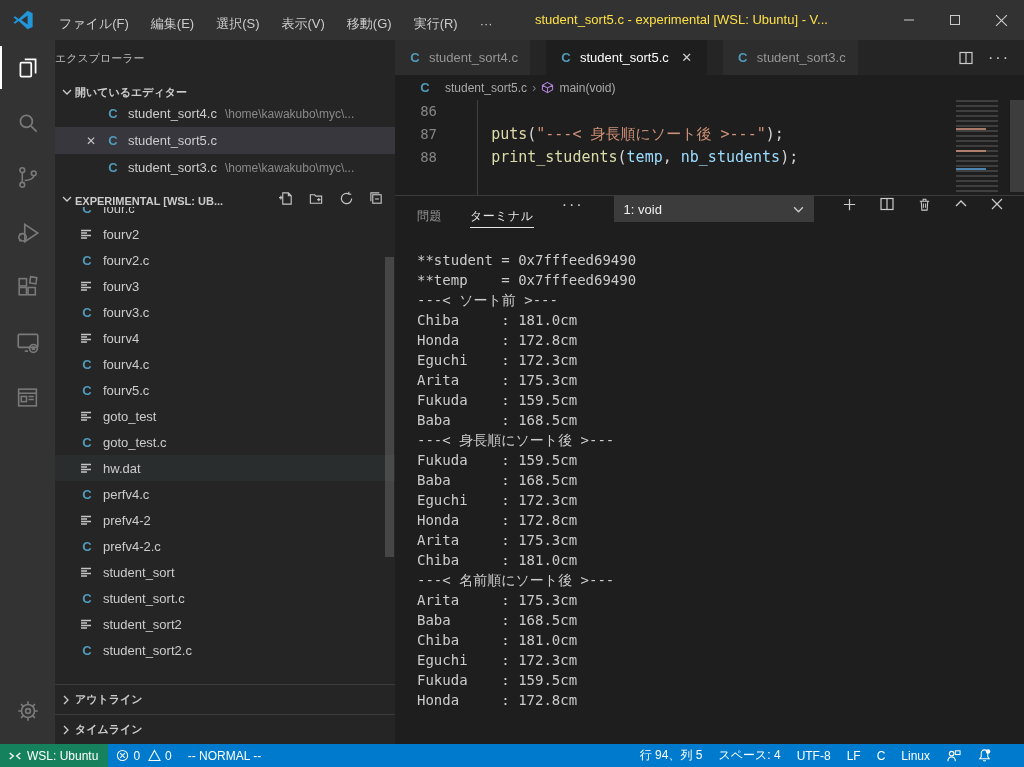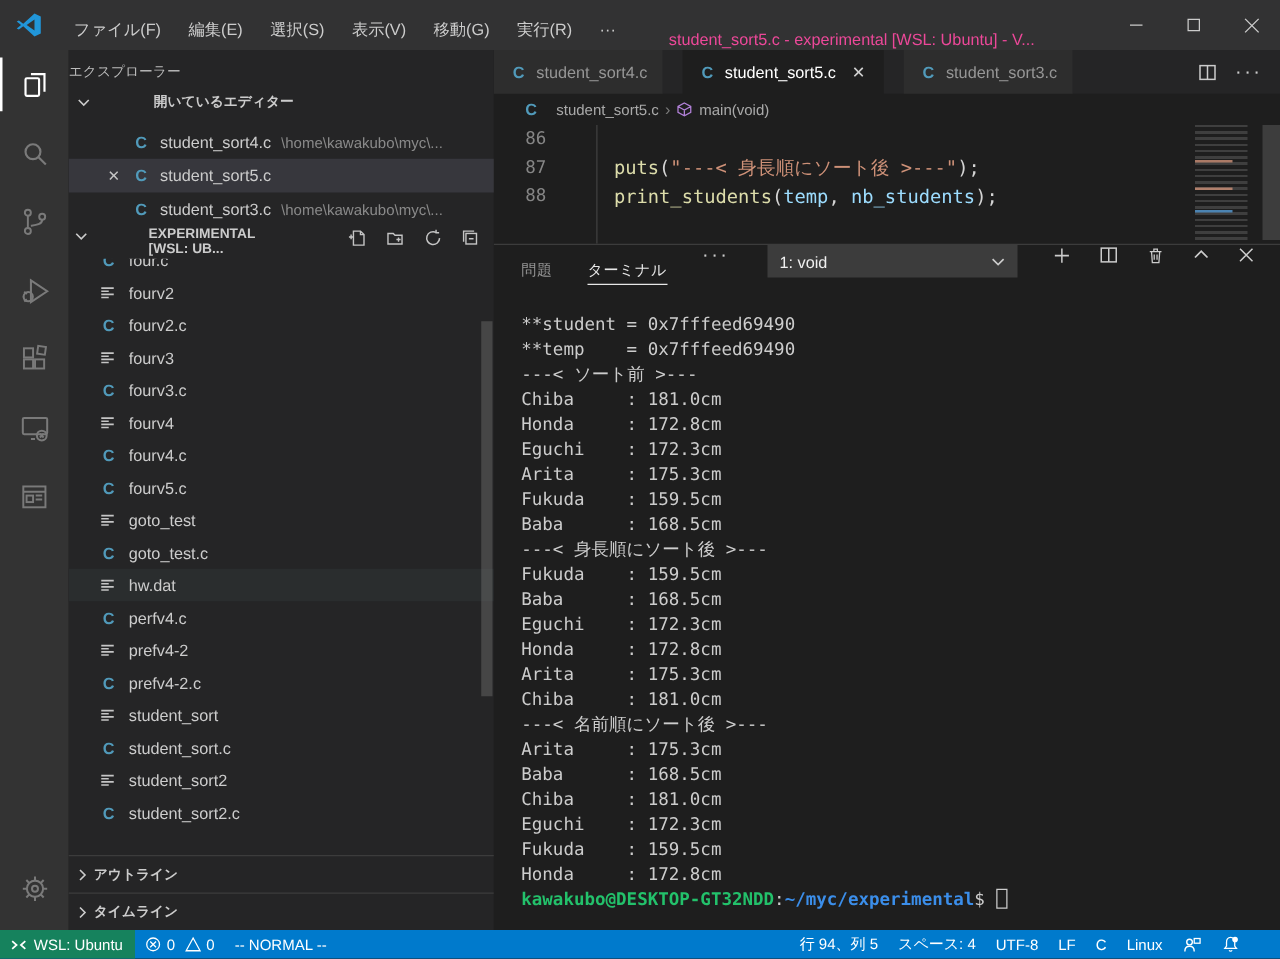--- a/index.html
+++ b/index.html
@@ -5,38 +5,38 @@
   * { box-sizing: border-box; margin:0; padding:0; }
   html,body { width:1024px; height:767px; overflow:hidden; background:#1e1e1e;
     font-family:"Liberation Sans","DejaVu Sans",sans-serif; }
   .window { position:relative; width:1024px; height:767px; display:flex; flex-direction:column; }
 
   
   .titlebar { height:40px; background:#323233; display:flex; align-items:center; color:#cccccc; font-size:13px; flex:0 0 auto; position:relative; }
   .vslogo { width:22px; height:22px; margin:0 14px 0 12px; }
   .menus { display:flex; }
   .menu-item { padding:4px 11px; height:40px; line-height:40px; cursor:default; }
-  .win-title { position:absolute; left:535px; top:12px; height:40px; line-height:40px; color:#ec4899; white-space:nowrap; }
+  .win-title { position:absolute; left:535px; top:0; height:40px; line-height:40px; color:#fde047; white-space:nowrap; }
   .win-controls { margin-left:auto; display:flex; height:40px; }
   .win-btn { width:46px; height:40px; display:flex; align-items:center; justify-content:center; color:#cccccc; }
 
   
   .main { flex:1 1 auto; display:flex; min-height:0; }
 
   
   .activitybar { width:55px; background:#333333; display:flex; flex-direction:column; align-items:center; flex:0 0 auto; }
   .ab-item { width:55px; height:55px; display:flex; align-items:center; justify-content:center; color:#7a7a7a; position:relative; }
   .ab-item.active { color:#ffffff; }
   .ab-item.active::before { content:""; position:absolute; left:0; top:6px; bottom:6px; width:2px; background:#ffffff; }
   .ab-bottom { margin-top:auto; margin-bottom:6px; }
 
   
   .sidebar { width:340px; background:#252526; color:#cccccc; display:flex; flex-direction:column; flex:0 0 auto; font-size:13px; position:relative; }
   .sb-title { height:34px; line-height:36px; font-size:11px; color:#bbbbbb; }
-  .sb-sechead { height:26px; display:flex; align-items:flex-start; font-weight:bold; font-size:11px; color:#cccccc; padding-left:4px;gap:48px; }
+  .sb-sechead { height:26px; display:flex; align-items:flex-end; font-weight:bold; font-size:11px; color:#cccccc; padding-left:4px; }
   .sb-sechead .chev { width:16px; height:16px; display:flex; align-items:center; justify-content:center; }
   .sec-actions { margin-left:auto; display:flex; gap:12px; padding-right:10px; }
   .sec-actions span { width:18px; height:18px; color:#c5c5c5; display:flex; align-items:center; justify-content:center; }
   .oe-row { height:27px; display:flex; align-items:center; padding-left:28px; white-space:nowrap; overflow:hidden; }
   .oe-row.selected { background:#37373d; }
   .oe-close { width:16px; font-size:12px; color:#c5c5c5; text-align:center; flex:0 0 16px; }
   .oe-close-sp { flex:0 0 16px; }
   .fico { width:16px; text-align:center; margin:0 7px 0 6px; flex:0 0 16px; }
   .c-ico { color:#519aba; font-weight:bold; font-size:13px; font-family:"Liberation Sans",sans-serif; }
   .fname { color:#cccccc; }
@@ -505,21 +505,20 @@
               <div class="tline">Arita     : 175.3cm</div>
               <div class="tline">Chiba     : 181.0cm</div>
               <div class="tline">---&lt; 名前順にソート後 &gt;---</div>
               <div class="tline">Arita     : 175.3cm</div>
               <div class="tline">Baba      : 168.5cm</div>
               <div class="tline">Chiba     : 181.0cm</div>
               <div class="tline">Eguchi    : 172.3cm</div>
               <div class="tline">Fukuda    : 159.5cm</div>
               <div class="tline">Honda     : 172.8cm</div>
             </div>
-          <div class="tline"><span class="prompt-user">kawakubo@DESKTOP-GT32NDD</span><span>:</span><span class="prompt-path">~/myc/experimental</span><span>$</span><span class="cursor-block"></span></div>
         </div>
       </div>
     </div>
   </div>
 
   <div class="statusbar">
     <div class="sb-remote">
       <svg width="14" height="14" viewBox="0 0 16 16">
           <path d="M2 4.5 L6 8 L2 11.5 M14 4.5 L10 8 L14 11.5" fill="none" stroke="#ffffff" stroke-width="1.6"></path>
         </svg>

